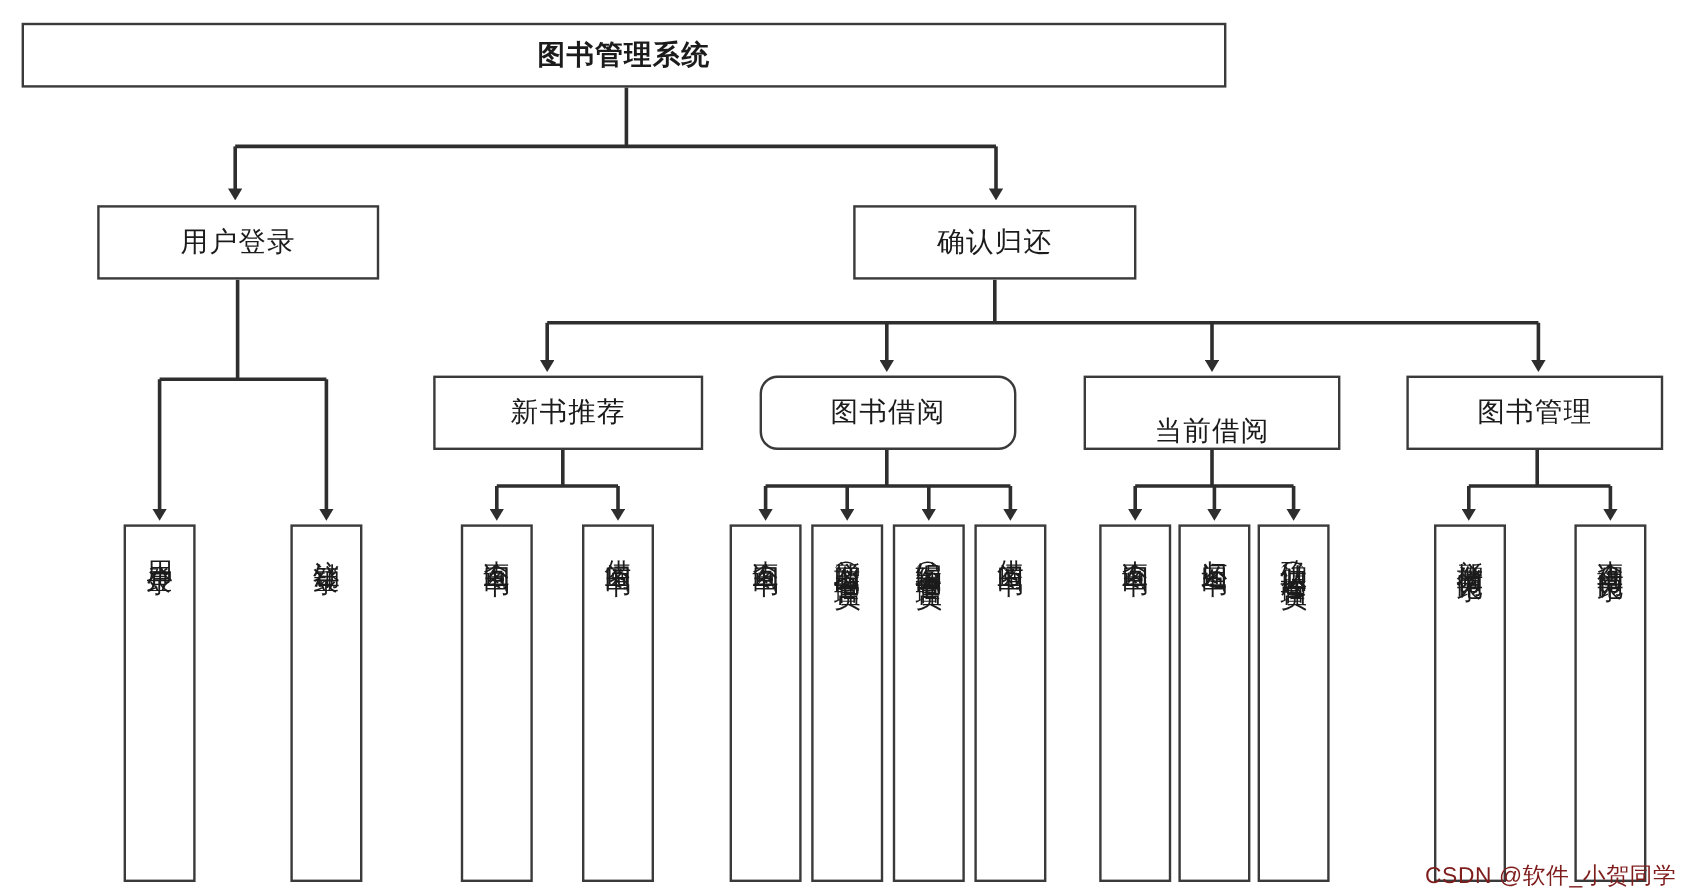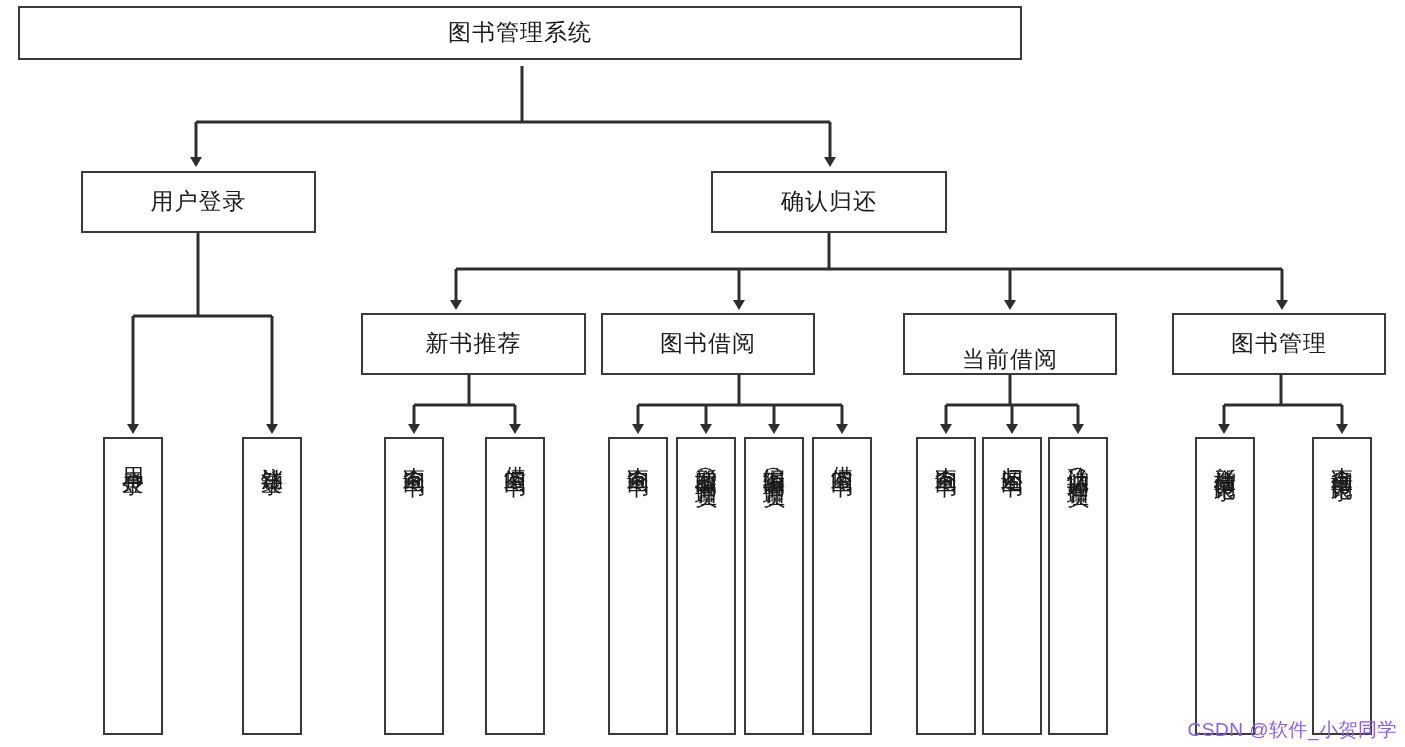--- a/index.html
+++ b/index.html
@@ -58,21 +58,21 @@
     font-size: 22px;
     letter-spacing: 3px;
     line-height: 1.0;
     white-space: nowrap;
   }
   .watermark {
     position: absolute;
     right: 8px;
     bottom: 4px;
     font-size: 19px;
-    color: #8b5cf6;
+    color: #7f1d1d;
     white-space: nowrap;
     letter-spacing: 0.5px;
   }
 </style>
 </head>
 <body>
 
 <div id="canvas">
 
   <svg class="edges" viewBox="0 0 1405 747" xmlns="http://www.w3.org/2000/svg">
@@ -118,35 +118,35 @@
       <path d="M1012,405 L1012,425" marker-end="url(#arw)"></path>
       <path d="M1078,405 L1078,425" marker-end="url(#arw)"></path>
 
       <path d="M1281,375 L1281,405"></path>
       <path d="M1224,405 L1342,405"></path>
       <path d="M1224,405 L1224,425" marker-end="url(#arw)"></path>
       <path d="M1342,405 L1342,425" marker-end="url(#arw)"></path>
     </g>
   </svg>
 
-  <div class="node h" style="left:18px; top:6px; width:1004px; height:54px;">
+  <div class="node h" style="left:18px; top:19px; width:1004px; height:54px;font-weight:bold;">
     <span class="label">图书管理系统</span>
   </div>
 
   <div class="node h" style="left:81px; top:171px; width:235px; height:62px;">
     <span class="label">用户登录</span>
   </div>
   <div class="node h" style="left:711px; top:171px; width:236px; height:62px;">
     <span class="label">确认归还</span>
   </div>
 
   <div class="node h" style="left:361px; top:313px; width:225px; height:62px;">
     <span class="label">新书推荐</span>
   </div>
-  <div class="node h" style="left:601px; top:313px; width:214px; height:62px;">
+  <div class="node h" style="left:633px; top:313px; width:214px; height:62px;border-radius:15px;">
     <span class="label">图书借阅</span>
   </div>
   <div class="node h" style="left:903px; top:313px; width:214px; height:62px;align-items:flex-end;">
     <span class="label">当前借阅</span>
   </div>
   <div class="node h" style="left:1172px; top:313px; width:214px; height:62px;">
     <span class="label">图书管理</span>
   </div>
 
   <div class="node v" style="left:103px; top:437px; width:60px; height:298px;">

